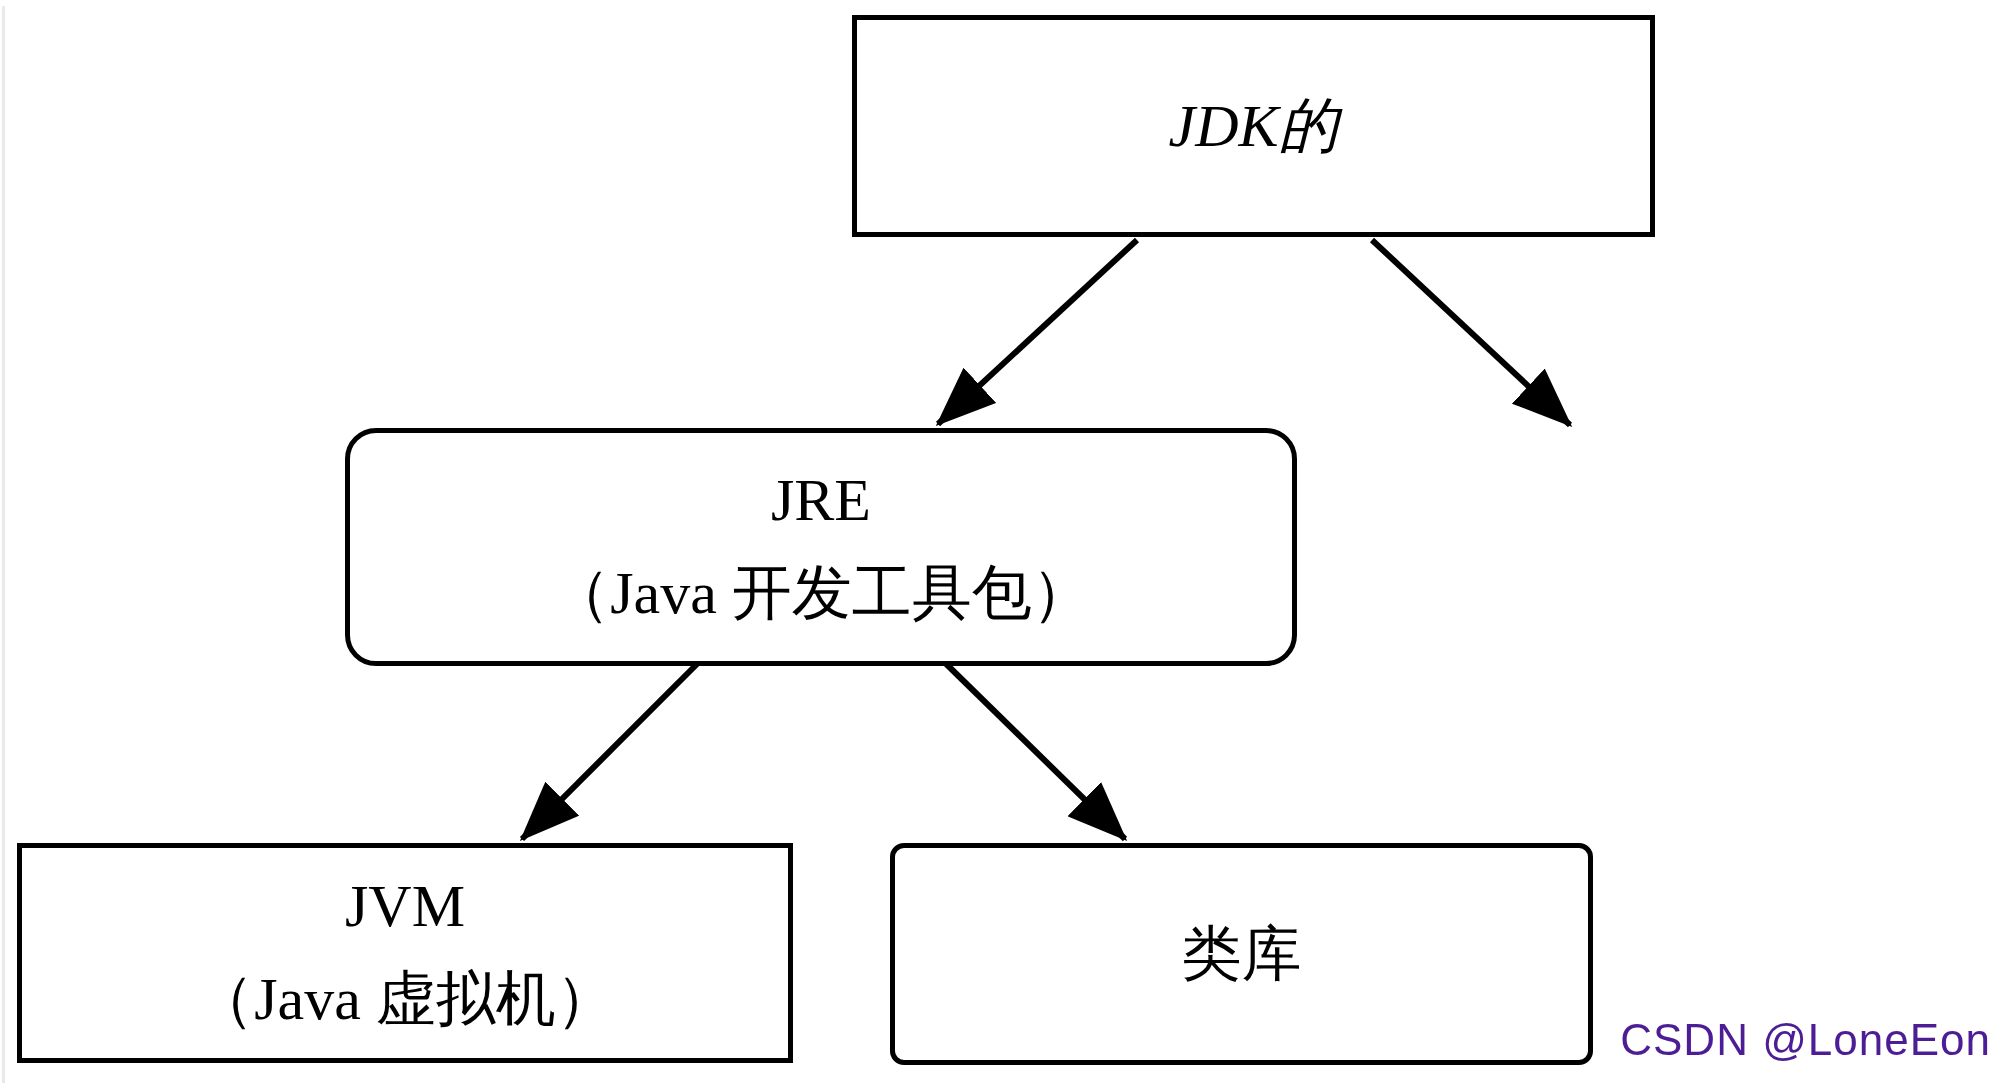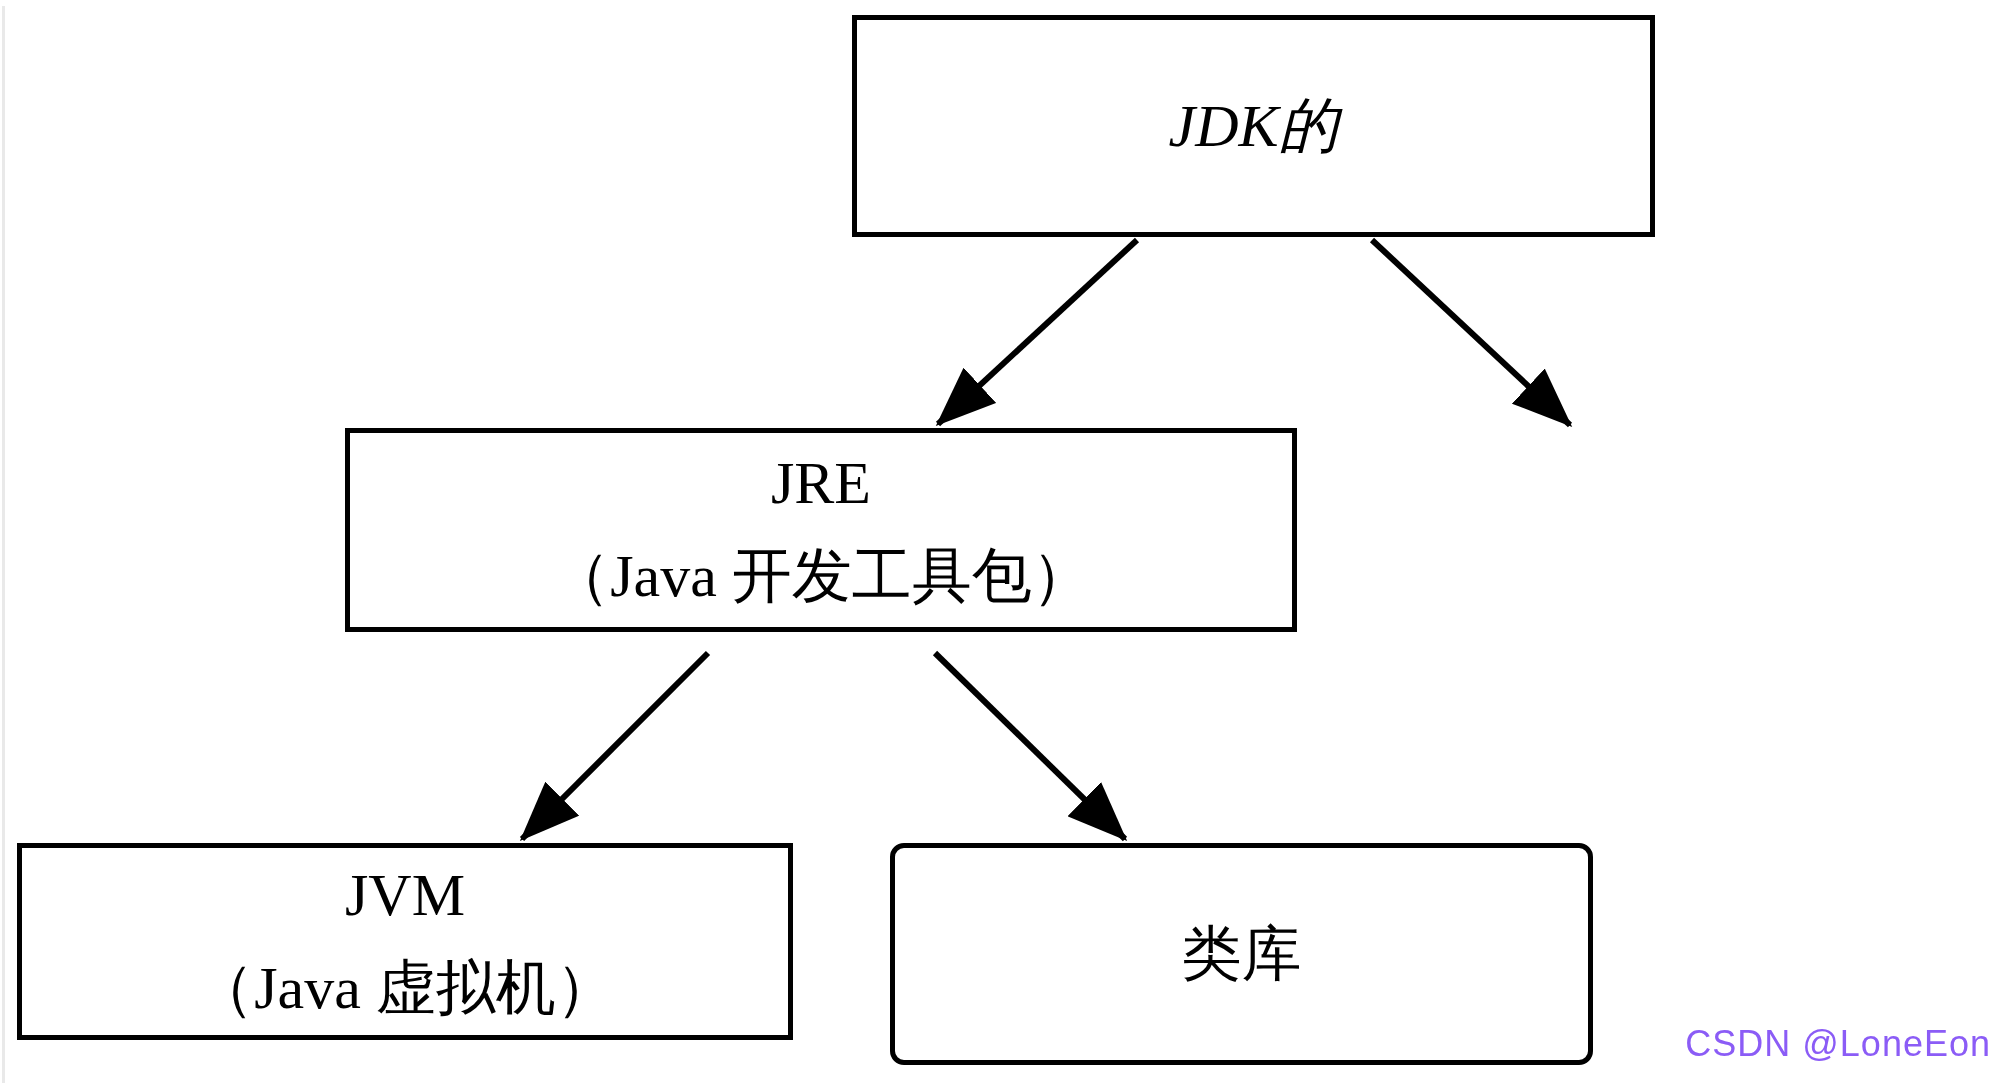--- a/index.html
+++ b/index.html
@@ -34,38 +34,38 @@
     align-items: center;
     text-align: center;
     color: #000000;
     font-size: 60px;
     line-height: 93px;
     white-space: nowrap;
     overflow: hidden;
   }
   .node .title, .node .subtitle { display: block; }
   #node-jdk      { left: 852px;  top: 15px;  width: 803px; height: 222px; font-style: italic; }
-  #node-jre      { left: 345px;  top: 428px; width: 952px; height: 204px; }
+  #node-jre      { left: 345px;  top: 428px; width: 952px; height: 238px; border-radius: 31px; }
   #node-devtools { left: 1392px; top: 429px; width: 595px; height: 222px; }
-  #node-jvm      { left: 17px;   top: 843px; width: 776px; height: 197px; }
+  #node-jvm      { left: 17px;   top: 843px; width: 776px; height: 220px; }
   #node-classlib { left: 890px;  top: 843px; width: 703px; height: 222px; border-radius: 14px; }
   svg.arrows {
     position: absolute;
     left: 0; top: 0;
     width: 2005px;
     height: 1083px;
     pointer-events: none;
   }
   .watermark {
     position: absolute;
     right: 14px;
     bottom: 18px;
     font-family: "Liberation Sans", "DejaVu Sans", sans-serif;
-    font-size: 36px;
-    color: #8b5cf6;
+    font-size: 44px;
+    color: #4c1d95;
     letter-spacing: 1px;
     text-shadow: 0 1px 0 #ffffff;
   }
 </style>
 </head>
 <body>
 
 <div class="canvas">
 
   <div class="edge-artifact"></div>

